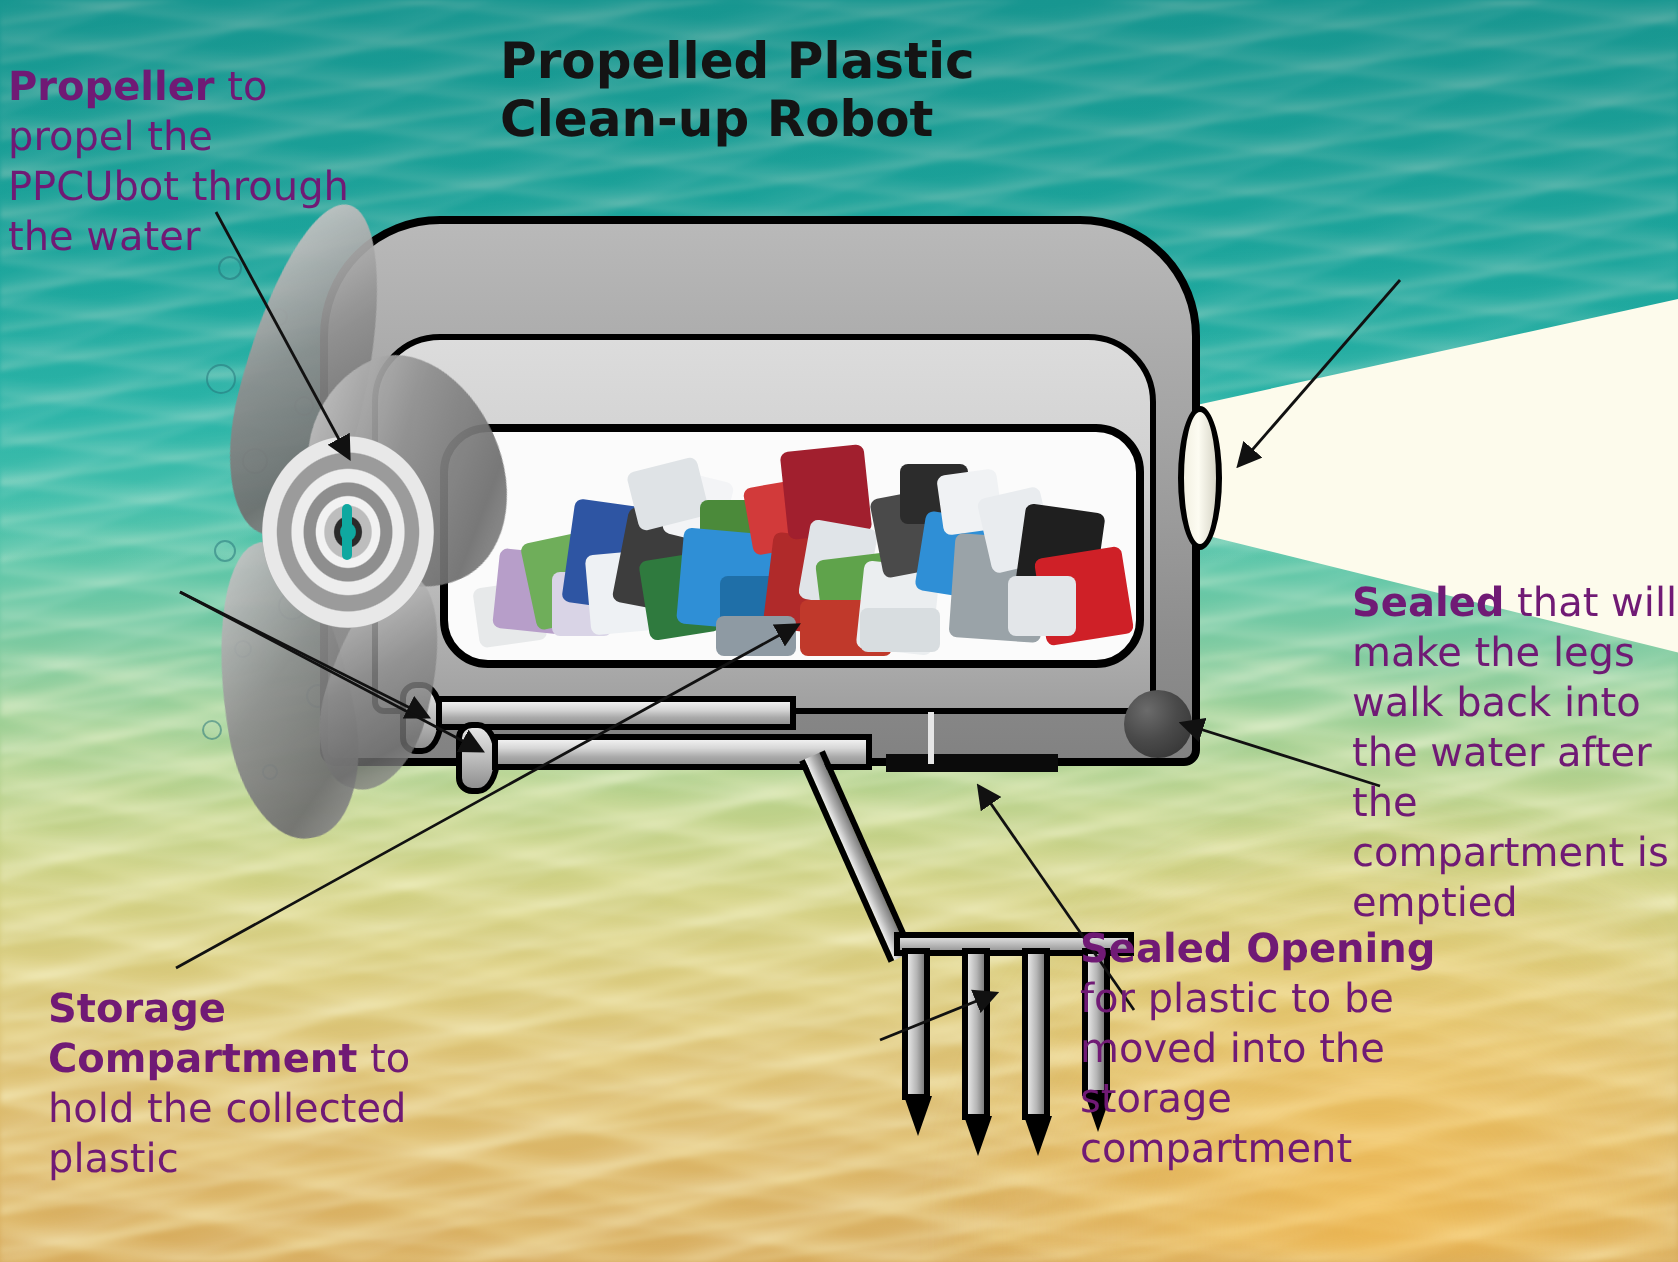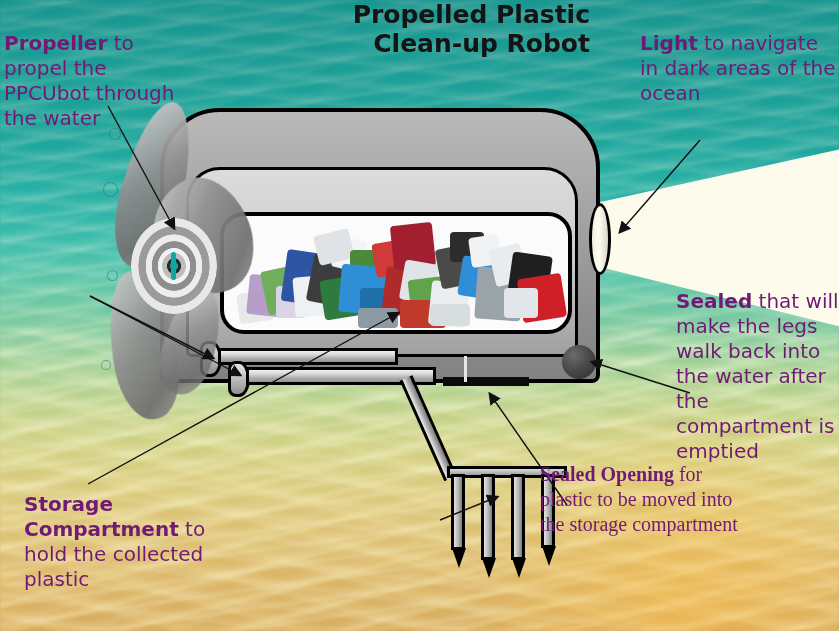--- a/index.html
+++ b/index.html
@@ -164,36 +164,36 @@
   .claw-bar{
     position:absolute;left:0;top:0;width:120px;height:12px;
     background:linear-gradient(to bottom,#dcdcdc,#9c9c9c);border:3px solid #000;box-sizing:border-box;
   }
 
   
   .leaders{position:absolute;inset:0;z-index:7;pointer-events:none;}
 
   
   .title{
-    position:absolute;left:250px;top:0;width:340px;text-align:right;z-index:8;
+    position:absolute;left:250px;top:16px;width:340px;text-align:left;z-index:8;
     font-size:25px;line-height:29px;font-weight:bold;color:#141414;
     font-family:"DejaVu Sans","Liberation Sans",sans-serif;
   }
   .callout{
     position:absolute;z-index:8;color:#701a75;
     font-size:20px;line-height:25px;
     font-family:"DejaVu Sans","Liberation Sans",sans-serif;
   }
   .callout b{font-weight:bold;}
   .c-propeller{left:4px;top:31px;width:180px;}
   .c-light{left:640px;top:31px;width:200px;}
   .c-legs{left:2px;top:249px;width:175px;}
   .c-storage{left:24px;top:492px;width:215px;}
   .c-claw{left:320px;top:511px;width:165px;}
-  .c-sealed{left:540px;top:462px;width:205px;font-family:Liberation Serif, serif;}
+  .c-sealed{left:540px;top:462px;width:205px;}
   .c-button{left:676px;top:289px;width:172px;}
 </style>
 </head>
 <body>
 
 <div id="stage">
 
   <div class="ocean-base"></div>
   <div class="caustics"></div>
   <div class="caustics2"></div>
@@ -321,23 +321,20 @@
 
   <div class="title">
     <div>Propelled Plastic</div>
     <div>Clean-up Robot</div>
   </div>
 
   <div class="callout c-propeller">
     <b>Propeller</b><span> to propel the PPCUbot through the water</span>
   </div>
 
-  <div class="callout c-light">
-    <b>Light</b><span> to navigate in dark areas of the ocean</span>
-  </div>
 
 
   <div class="callout c-storage">
     <b>Storage Compartment</b><span> to hold the collected plastic</span>
   </div>
 
 
   <div class="callout c-sealed">
     <b>Sealed Opening</b><span> for plastic to be moved into the storage compartment</span>
   </div>

